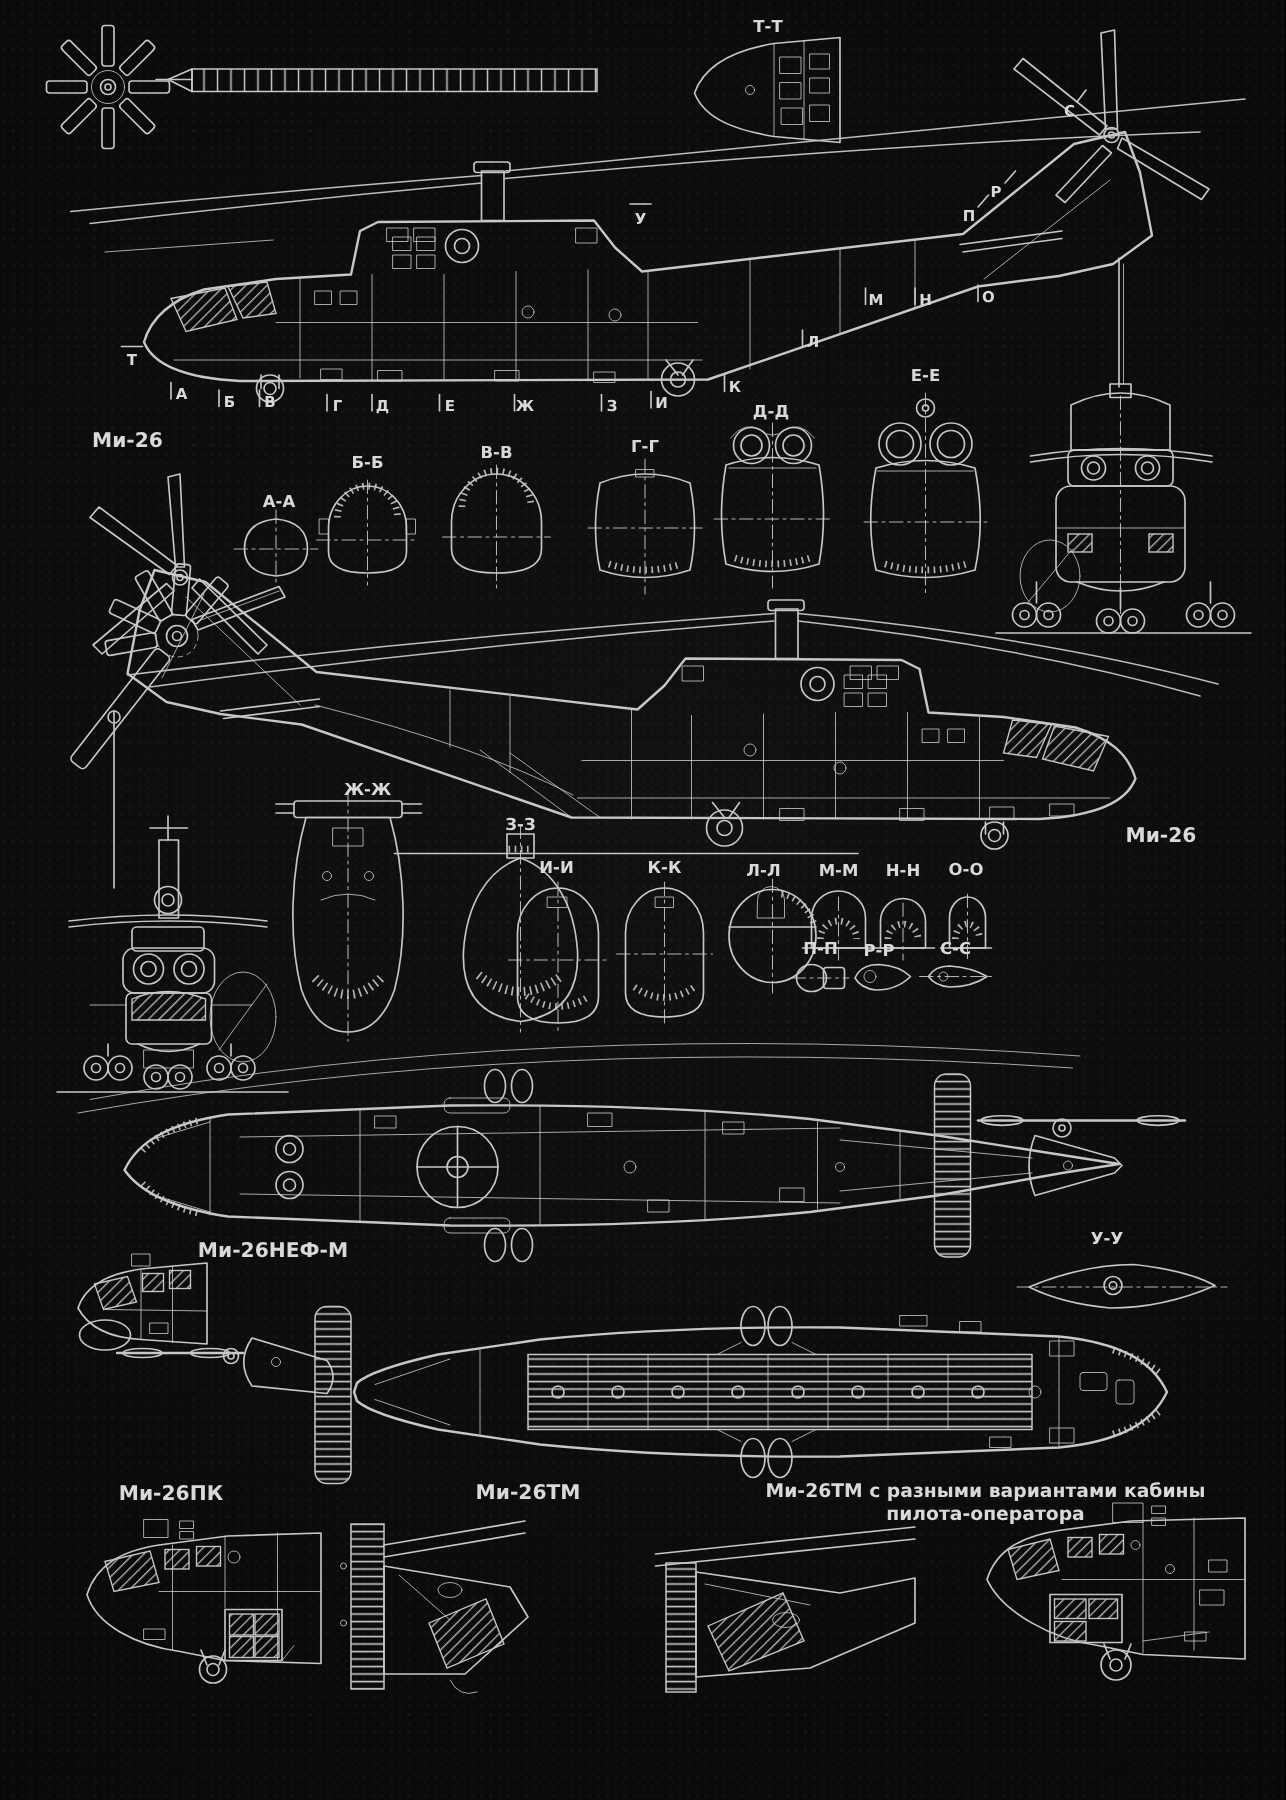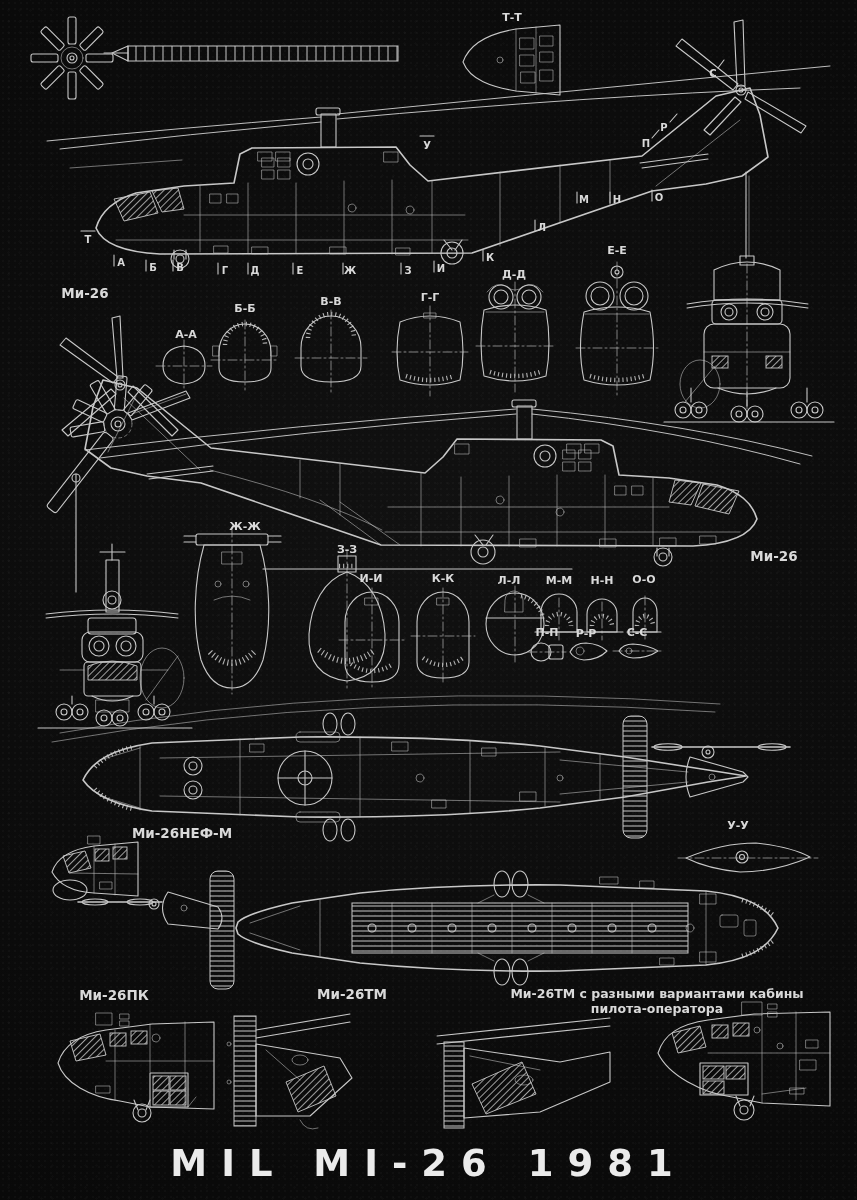--- a/index.html
+++ b/index.html
@@ -717,15 +717,14 @@
       <rect class="o thin" x="790" y="1088" width="14" height="6"></rect>
       <line class="o thin" x1="762" y1="1014" x2="762" y2="1102"></line>
       <line class="o thin" x1="796" y1="1012" x2="796" y2="1100"></line>
       <line class="o thin" x1="708" y1="1053" x2="830" y2="1053"></line>
       <rect class="o thin" x="800" y="1060" width="16" height="10"></rect>
       <rect class="o thin" x="806" y="1040" width="12" height="8"></rect>
       <circle class="o thin" cx="780" cy="1046" r="3"></circle>
     </g>
   </svg>
 
-  <div class="title">MIL MI-26 1981</div>
   <div class="grain"></div>
 </div>
 
 </body></html>

